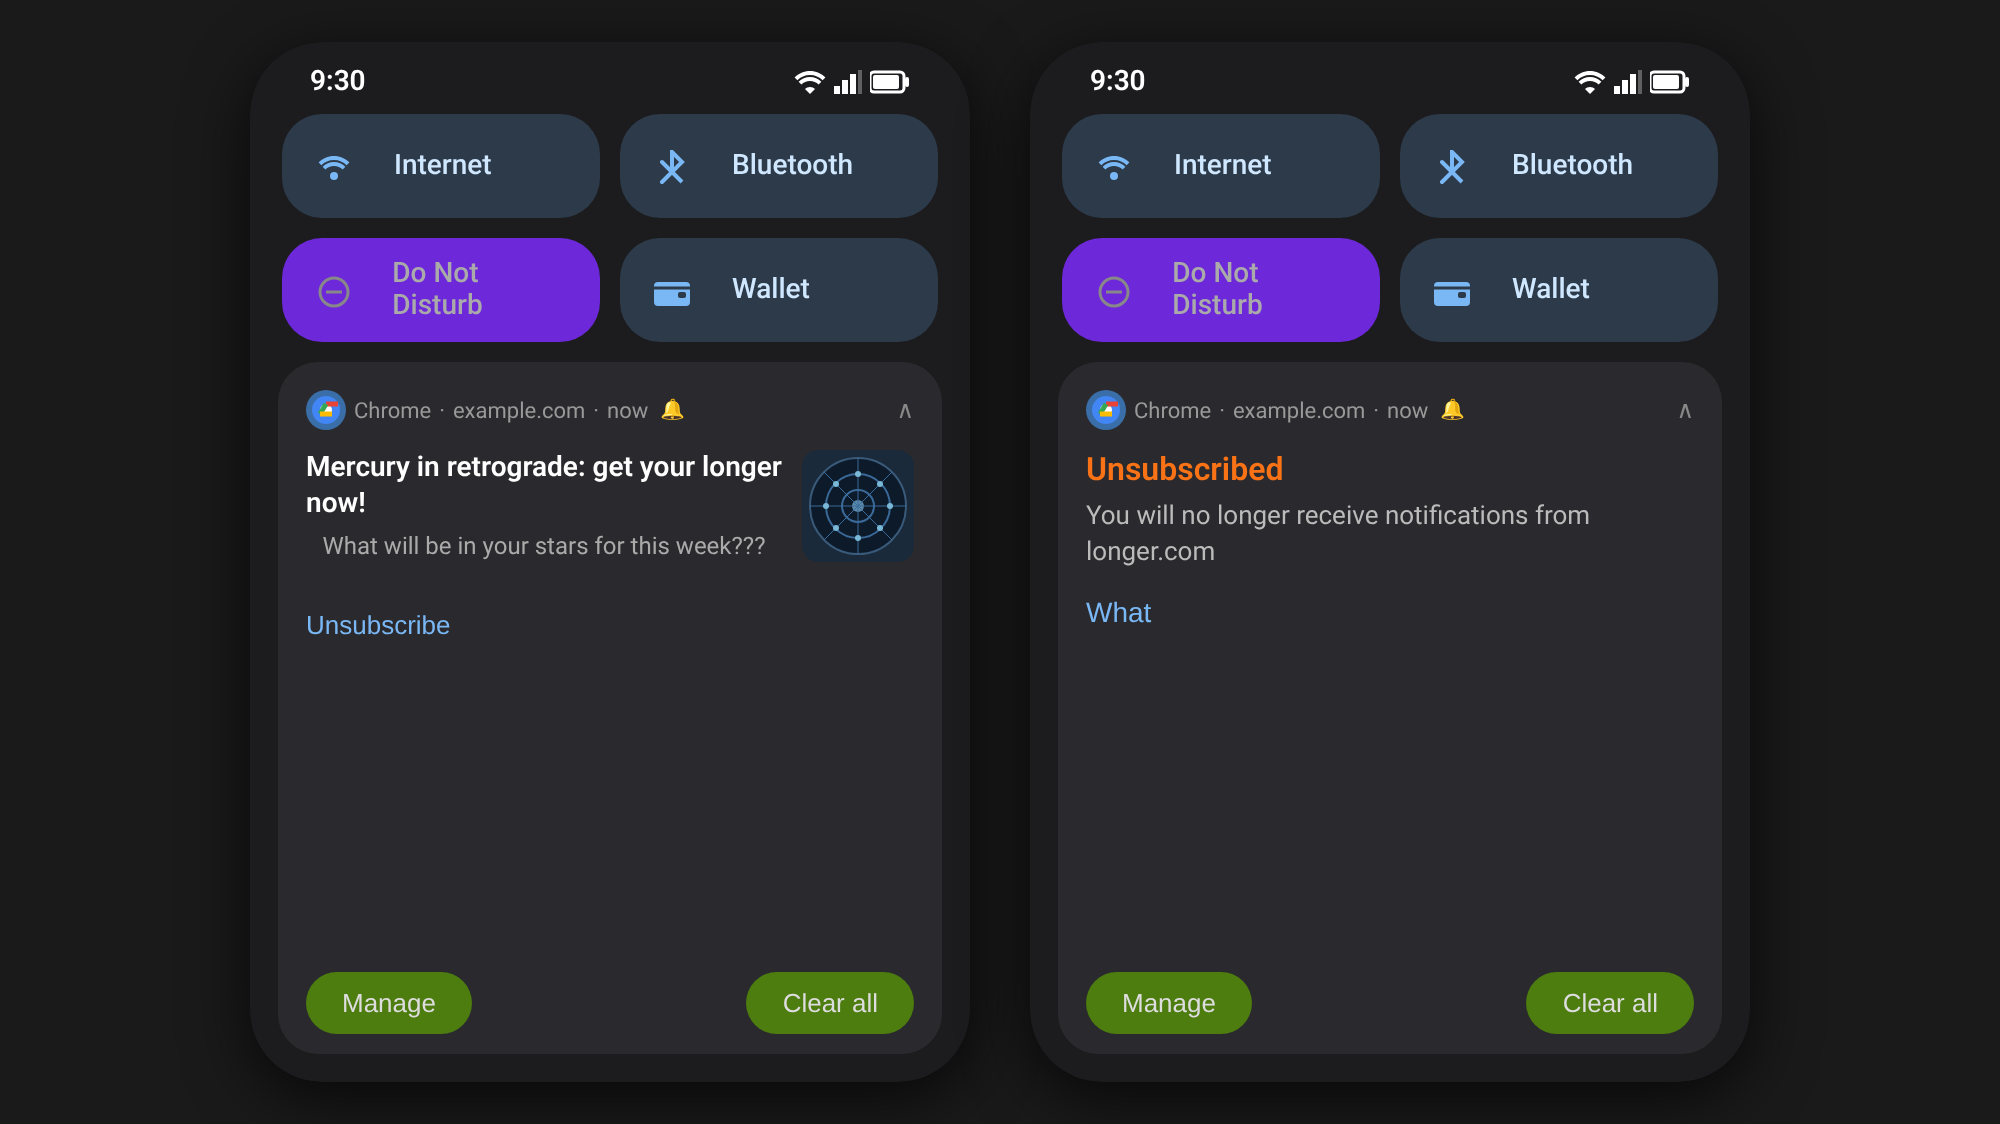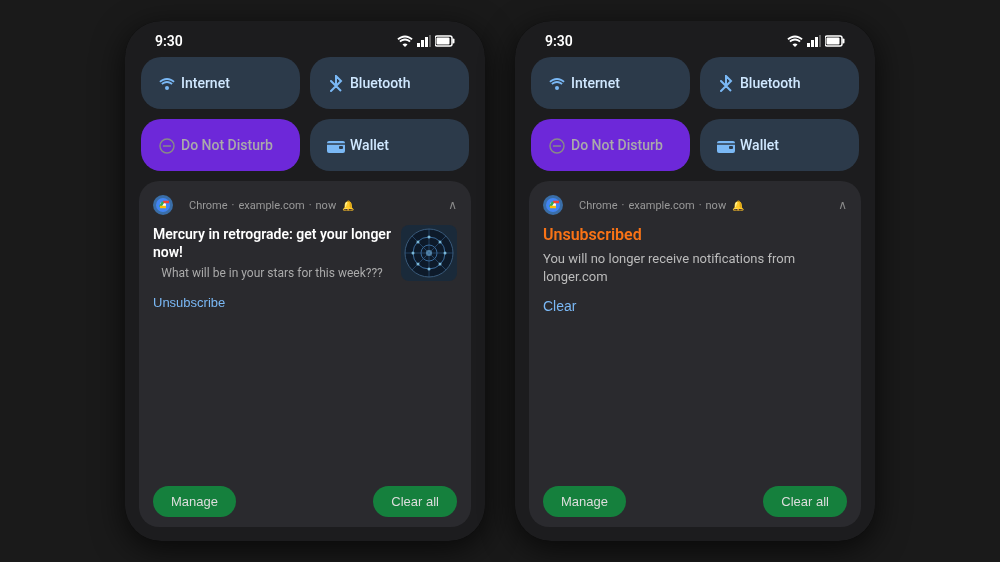--- a/index.html
+++ b/index.html
@@ -67,21 +67,21 @@
       margin-bottom: 10px;
       padding: 0 2px;
     }
 
     .tile {
       background: #2c3a4a;
       border-radius: 20px;
       padding: 2px 16px;
       display: flex;
       align-items: center;
-      gap: 4px;
+      gap: 20px;
       color: #d0e8ff;
       font-size: 14px;
       font-weight: 500;
       min-height: 52px;
     }
     .tile.dark {
       background: #6d28d9;
       color: #aaa;
     }
     .tile-icon {
@@ -96,21 +96,21 @@
       border-radius: 20px;
       padding: 14px 14px 10px 14px;
       flex: 1;
       display: flex;
       flex-direction: column;
     }
 
     .notif-header {
       display: flex;
       align-items: center;
-      gap: 16px;
+      gap: 4px;
       margin-bottom: 10px;
     }
     .notif-app-icon {
       width: 20px;
       height: 20px;
       border-radius: 50%;
       background: #3a6ea8;
       display: flex;
       align-items: center;
       justify-content: center;
@@ -171,21 +171,21 @@
       overflow: hidden;
     }
 
     
     .zodiac-wheel {
       width: 50px;
       height: 50px;
     }
 
     .notif-action {
-      margin-top: 10px;
+      margin-top: 20px;
     }
     .notif-action-btn {
       background: none;
       border: none;
       color: #7ab8f5;
       font-size: 13px;
       font-weight: 500;
       cursor: pointer;
       padding: 0;
     }
@@ -214,21 +214,21 @@
     }
 
     
     .notif-footer {
       display: flex;
       justify-content: space-between;
       align-items: center;
       margin-top: 12px;
     }
     .footer-btn {
-      background: #15803d;
+      background: #4d7c0f;
       border: none;
       color: #ddd;
       font-size: 13px;
       font-weight: 500;
       border-radius: 20px;
       padding: 8px 18px;
       cursor: pointer;
     }
 
     
@@ -453,21 +453,21 @@
           <span>·</span>
           <span>now</span>
           <span style="font-size:10px; margin-left:2px;">🔔</span>
         </div>
         <span class="notif-chevron">∧</span>
       </div>
 
       <div class="notif-body">
         <div class="notif-unsubscribed-title">Unsubscribed</div>
         <div class="notif-unsubscribed-desc">You will no longer receive notifications from longer.com</div>
-        <button class="notif-undo">Clear</button>
+        <button class="notif-undo">What</button>
       </div>
 
       <div class="notif-footer">
         <button class="footer-btn">Manage</button>
         <button class="footer-btn">Clear all</button>
       </div>
     </div>
   </div>
 </div>
 

